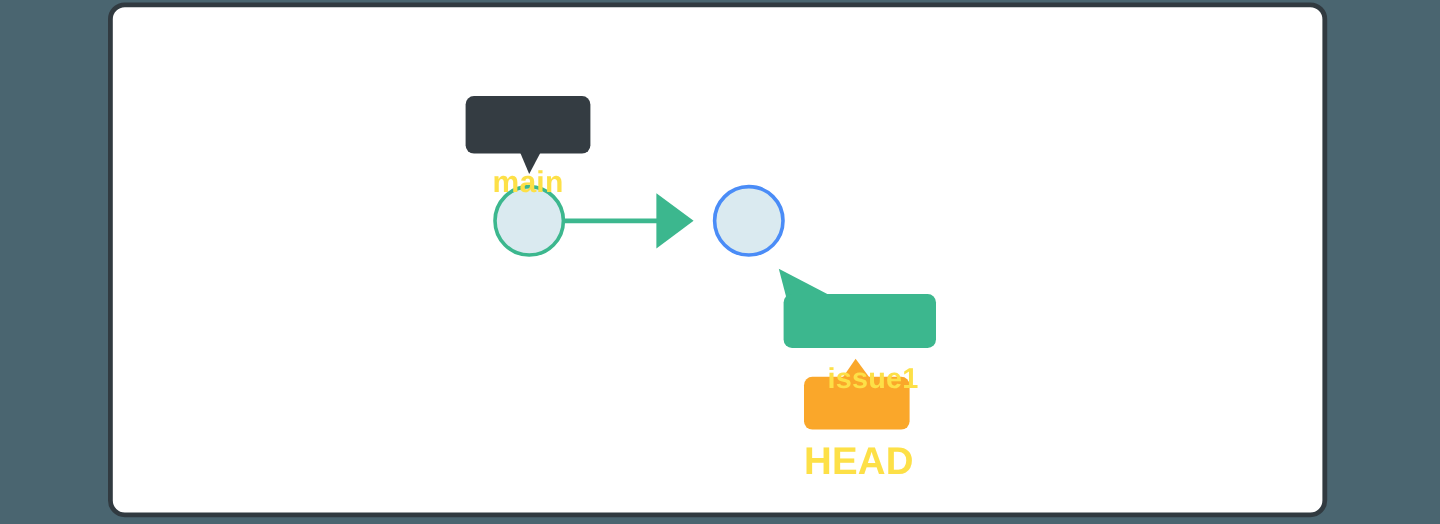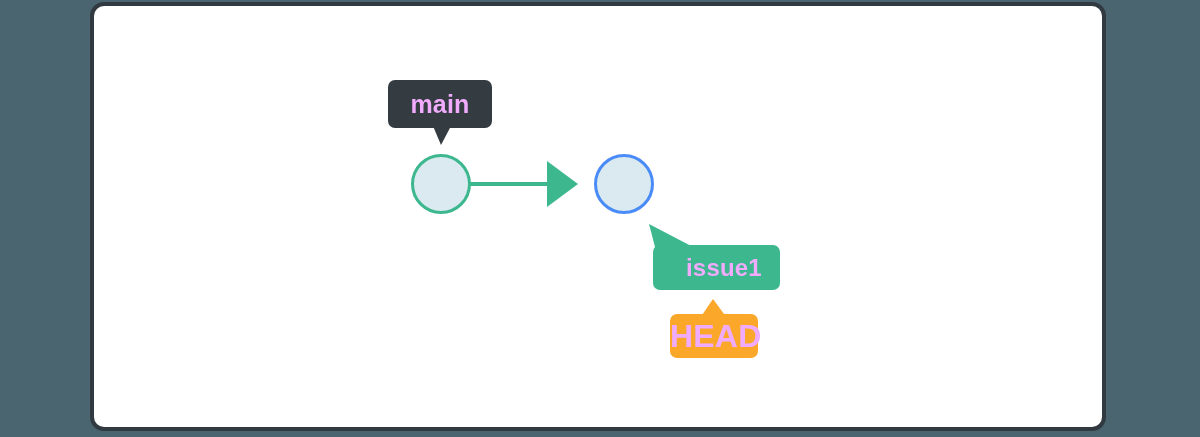--- a/index.html
+++ b/index.html
@@ -37,40 +37,42 @@
     left: 0;
     top: 0;
     width: 1200px;
     height: 437px;
   }
   
   .badge-text {
     position: absolute;
     font-family: "Liberation Sans", sans-serif;
     font-weight: bold;
-    color: #f0abfc;
+    color: #fde047;
     white-space: nowrap;
     pointer-events: none;
     letter-spacing: 0.2px;
+    margin-top: 48px;
   }
   #label-main-text {
     left: 388px;
     top: 80px;
     width: 104px;
     height: 48px;
     line-height: 48px;
     text-align: center;
     font-size: 25px;
   }
   #label-issue1-text {
-    left: 686px;
+    left: 664px;
     top: 245px;
     width: 127px;
     height: 45px;
     line-height: 45px;
+    text-align: center;
     font-size: 24px;
   }
   #label-head-text {
     left: 670px;
     top: 314px;
     width: 88px;
     height: 44px;
     line-height: 44px;
     text-align: center;
     font-size: 32px;

